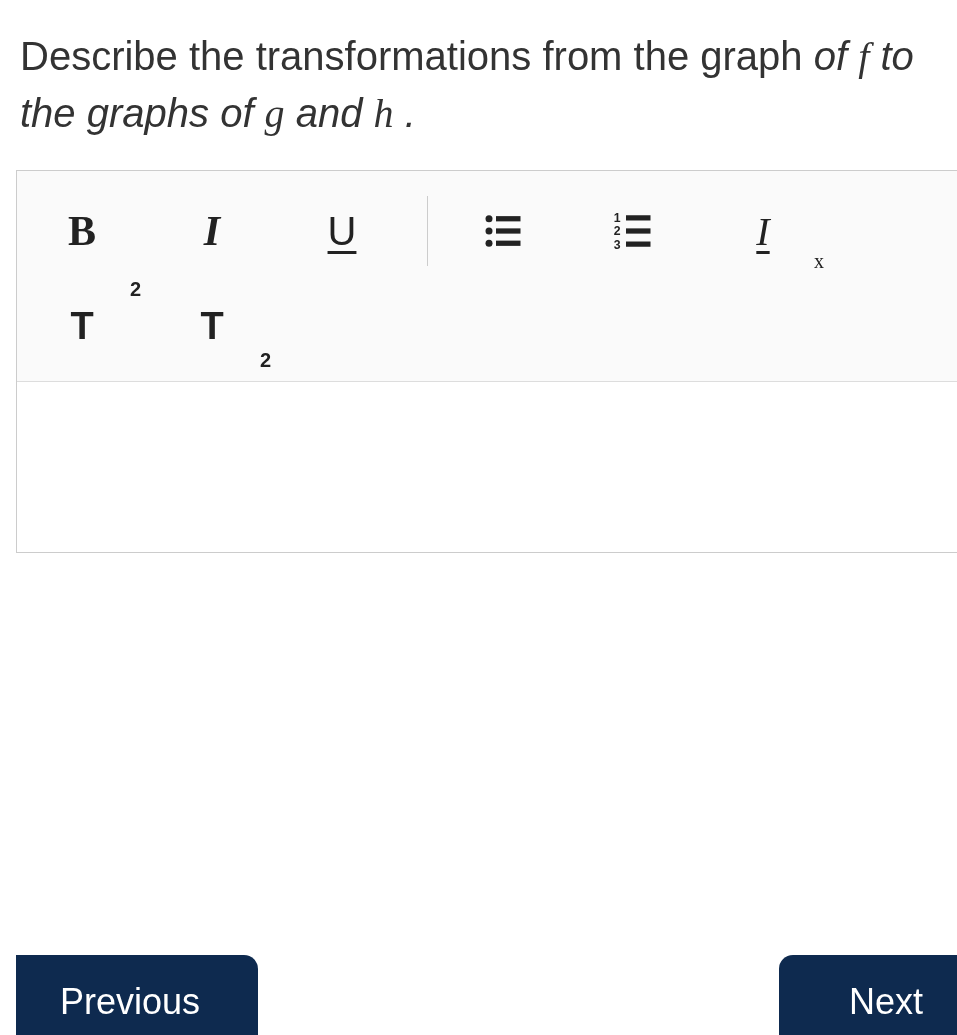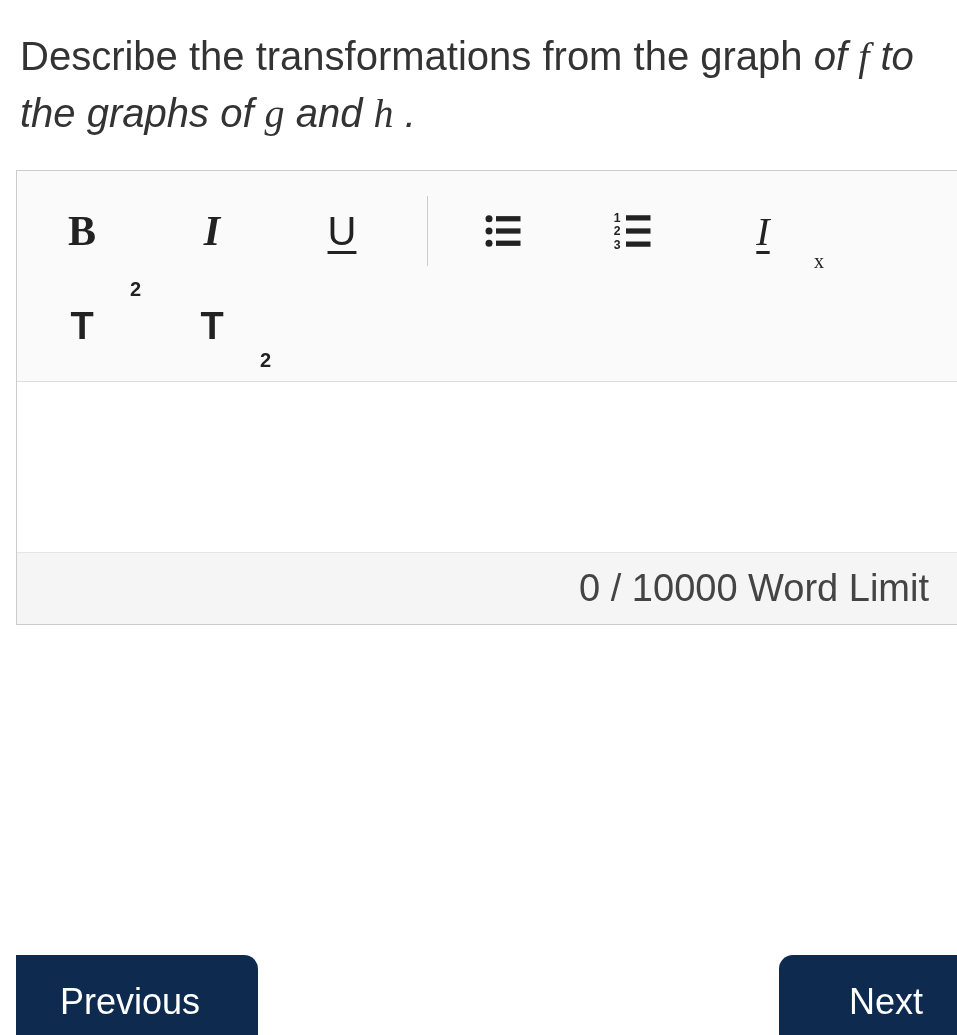--- a/index.html
+++ b/index.html
@@ -141,21 +141,18 @@
         <span>T</span>
           <span class="sup">2</span>
       </div>
       <div class="tb-btn tb-sub">
         <span>T</span>
           <span class="sub">2</span>
       </div>
     </div>
   </div>
   <div class="editor-body"></div>
-  <div class="editor-footer">
-    <span>0 / 10000 Word Limit</span>
-  </div>
 </div>
 
 <div class="nav">
   <div class="nav-btn nav-prev">Previous</div>
   <div class="nav-btn nav-next">Next</div>
 </div>
 
 </body></html>

